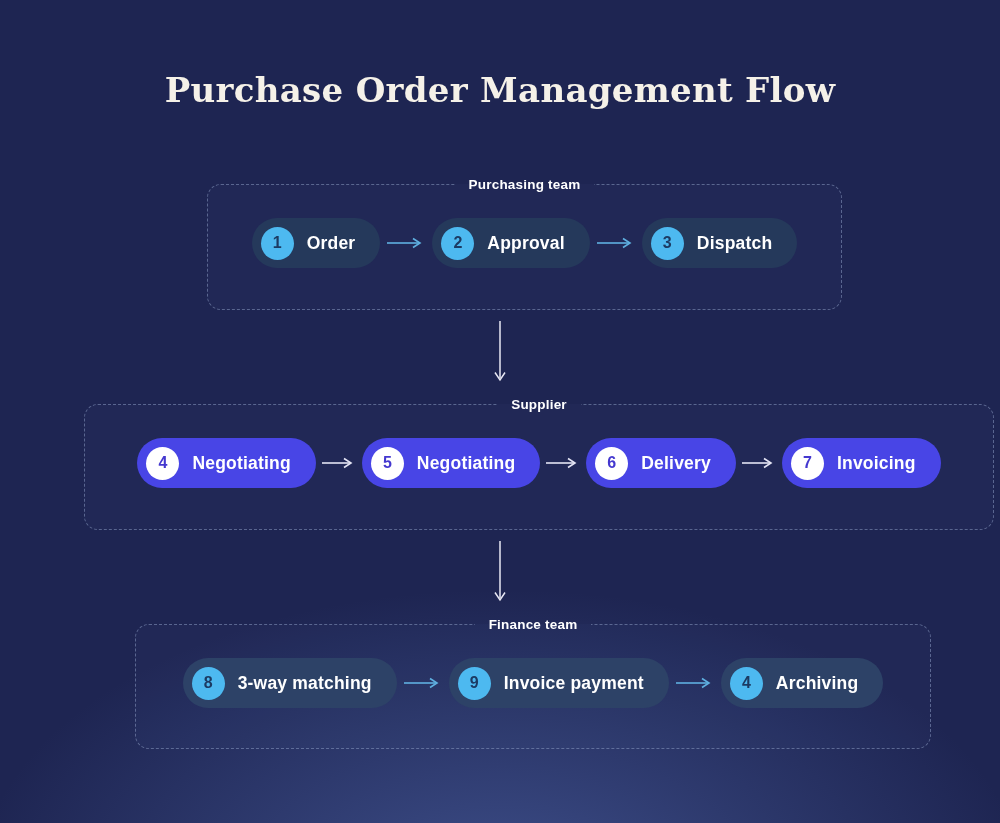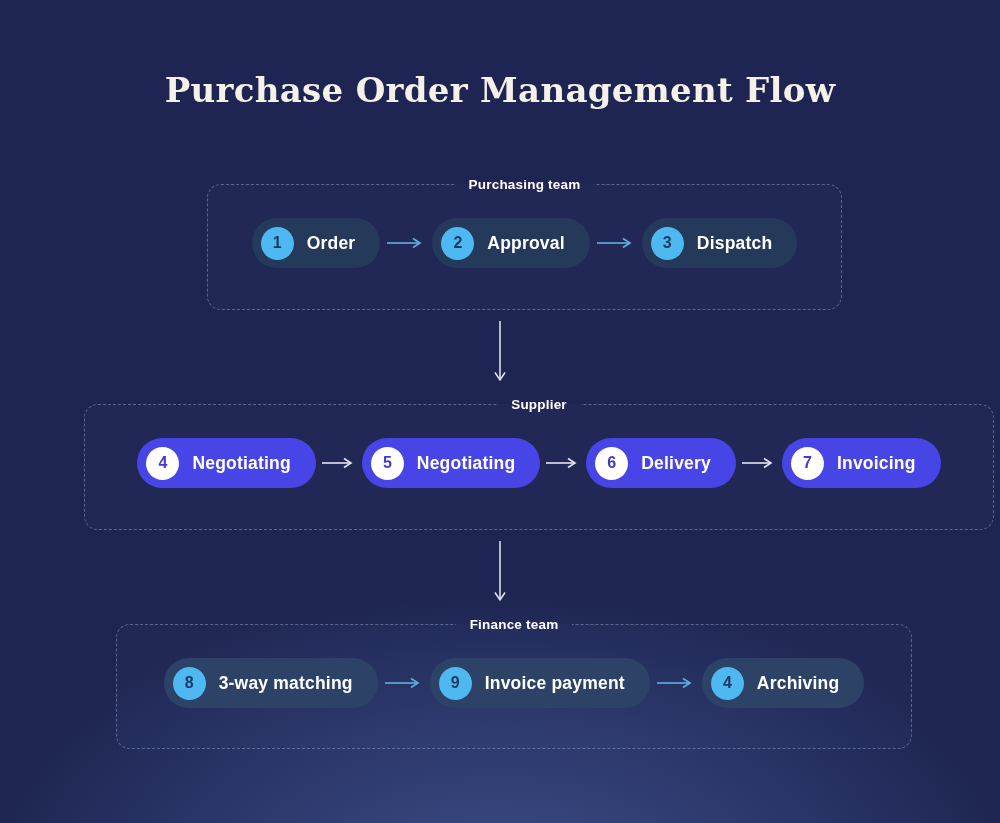--- a/index.html
+++ b/index.html
@@ -46,21 +46,21 @@
     border-radius:14px;
     background:rgba(130,150,210,0.03);
   }
   fieldset.lane legend{
     margin:0 auto;padding:0 14px;
     font-size:13.5px;font-weight:700;color:var(--lane-label-text);
     letter-spacing:0.2px;
   }
   .lane-1{left:207px;top:177px;width:585px;height:131px;}
   .lane-2{left:84px; top:397px;width:860px;height:131px;}
-  .lane-3{left:116px;top:617px;width:746px;height:130px;text-align:right;}
+  .lane-3{left:135px;top:617px;width:746px;height:130px;text-align:right;}
   .row{
     display:flex;align-items:center;justify-content:center;
     height:102px;
   }
   .pill{
     display:inline-flex;align-items:center;gap:13px;
     height:50px;border-radius:26px;
     padding:0 25px 0 9px;
     background:var(--dark-pill-bg);
   }

